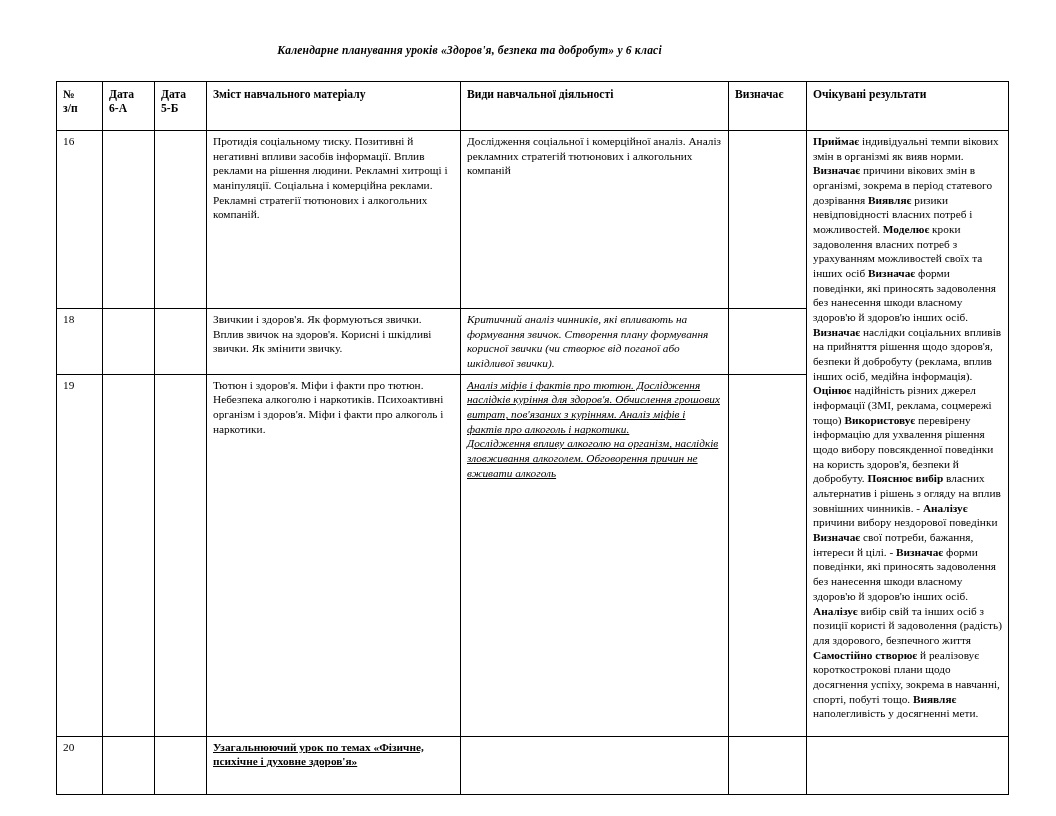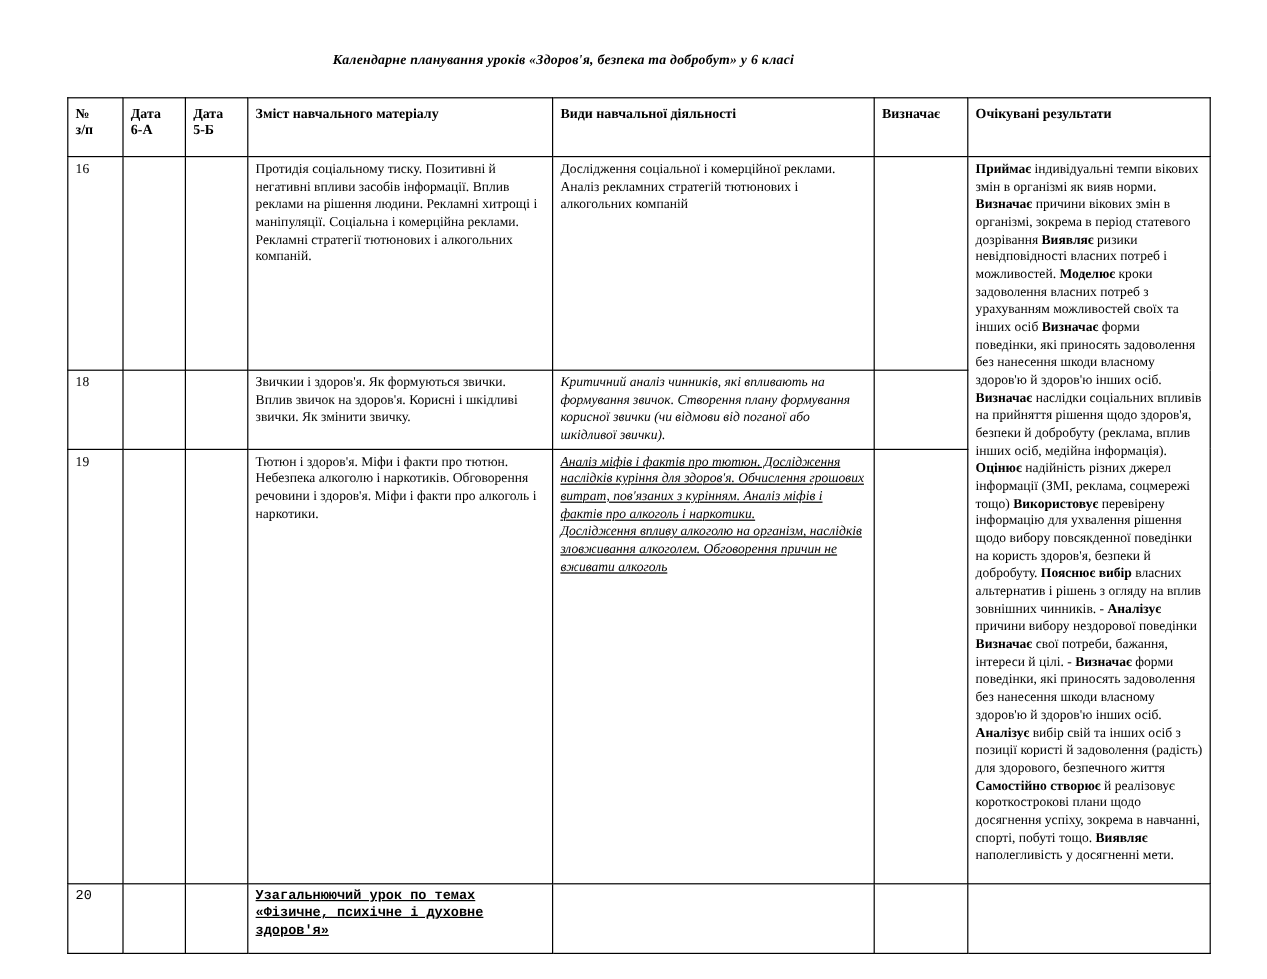--- a/index.html
+++ b/index.html
@@ -87,21 +87,21 @@
   .bold-underline {
     font-weight: bold;
     text-decoration: underline;
   }
   .results-cell { line-height: 1.29; font-size: 11.2px; }
   .results-cell .seg-bold { font-weight: bold; }
 
   .r17 { height: 178px; }
   .r18 { height: 60px; margin-left: 30px; }
   .r19 { height: 362px; }
-  .r20 { height: 58px; font-family: Liberation Mono, monospace; }
+  .r20 { height: 58px; }
 
   .empty { }
 </style>
 </head>
 <body>
 
 <div class="page">
 
   <div class="doc-title">Календарне планування уроків «Здоров'я, безпека та добробут» у 6 класі</div>
 
@@ -136,39 +136,39 @@
           <th class="hdr-cell-tall">Очікувані результати</th>
         </tr>
       </thead>
       <tbody>
 
         <tr class="r17">
           <td class="cell-num">16</td>
           <td class="empty"></td>
           <td class="empty"></td>
           <td>Протидія соціальному тиску. Позитивні й негативні впливи засобів інформації. Вплив реклами на рішення людини. Рекламні хитрощі і маніпуляції. Соціальна і комерційна реклами. Рекламні стратегії тютюнових і алкогольних компаній.</td>
-          <td>Дослідження соціальної і комерційної реклами. Аналіз рекламних стратегій тютюнових і алкогольних компаній</td>
+          <td>Дослідження соціальної і комерційної аналіз. Аналіз рекламних стратегій тютюнових і алкогольних компаній</td>
           <td class="empty"></td>
           <td class="results-cell" rowspan="3" id="results-cell"><span class="seg-bold">Приймає</span><span> індивідуальні темпи вікових змін в організмі як вияв норми.</span> <span class="seg-bold">Визначає</span><span> причини вікових змін в організмі, зокрема в період статевого дозрівання</span> <span class="seg-bold">Виявляє</span><span> ризики невідповідності власних потреб і можливостей.</span> <span class="seg-bold">Моделює</span><span> кроки задоволення власних потреб з урахуванням можливостей своїх та інших осіб</span> <span class="seg-bold">Визначає</span><span> форми поведінки, які приносять задоволення без нанесення шкоди власному здоров'ю й здоров'ю інших осіб.</span> <span class="seg-bold">Визначає</span><span> наслідки соціальних впливів на прийняття рішення щодо здоров'я, безпеки й добробуту (реклама, вплив інших осіб, медійна інформація).</span> <span class="seg-bold">Оцінює</span><span> надійність різних джерел інформації (ЗМІ, реклама, соцмережі тощо) </span> <span class="seg-bold">Використовує</span><span> перевірену інформацію для ухвалення рішення щодо вибору повсякденної поведінки на користь здоров'я, безпеки й добробуту.</span> <span class="seg-bold">Пояснює вибір</span><span> власних альтернатив і рішень з огляду на вплив зовнішних чинників. - </span> <span class="seg-bold">Аналізує</span><span> причини вибору нездорової поведінки</span> <span class="seg-bold">Визначає</span><span> свої потреби, бажання, інтереси й цілі. - </span> <span class="seg-bold">Визначає</span><span> форми поведінки, які приносять задоволення без нанесення шкоди власному здоров'ю й здоров'ю інших осіб.</span> <span class="seg-bold">Аналізує</span><span> вибір свій та інших осіб з позиції користі й задоволення (радість) для здорового, безпечного життя</span> <span class="seg-bold">Самостійно створює</span><span> й реалізовує короткострокові плани щодо досягнення успіху, зокрема в навчанні, спорті, побуті тощо.</span> <span class="seg-bold">Виявляє</span><span> наполегливість у досягненні мети.</span></td>
         </tr>
 
         <tr class="r18">
           <td class="cell-num">18</td>
           <td class="empty"></td>
           <td class="empty"></td>
           <td>Звичкии і здоров'я. Як формуються звички. Вплив звичок на здоров'я. Корисні і шкідливі звички. Як змінити звичку.</td>
-          <td class="italic">Критичний аналіз чинників, які впливають на формування звичок. Створення плану формування корисної звички (чи відмови від поганої або шкідливої звички).</td>
+          <td class="italic">Критичний аналіз чинників, які впливають на формування звичок. Створення плану формування корисної звички (чи створює від поганої або шкідливої звички).</td>
           <td class="empty"></td>
         </tr>
 
         <tr class="r19">
           <td class="cell-num">19</td>
           <td class="empty"></td>
           <td class="empty"></td>
-          <td>Тютюн і здоров'я. Міфи і факти про тютюн. Небезпека алкоголю і наркотиків. Обговорення речовини і здоров'я. Міфи і факти про алкоголь і наркотики.</td>
+          <td>Тютюн і здоров'я. Міфи і факти про тютюн. Небезпека алкоголю і наркотиків. Психоактивні організм і здоров'я. Міфи і факти про алкоголь і наркотики.</td>
           <td>
             <p class="blk italic">Аналіз міфів і фактів про тютюн. Дослідження наслідків куріння для здоров'я. Обчислення грошових витрат, пов'язаних з курінням. Аналіз міфів і фактів про алкоголь і наркотики.</p>
             <p class="blk italic">Дослідження впливу алкоголю на організм, наслідків зловживання алкоголем. Обговорення причин не вживати алкоголь</p>
           </td>
           <td class="empty"></td>
         </tr>
 
         <tr class="r20">
           <td class="cell-num">20</td>
           <td class="empty"></td>

